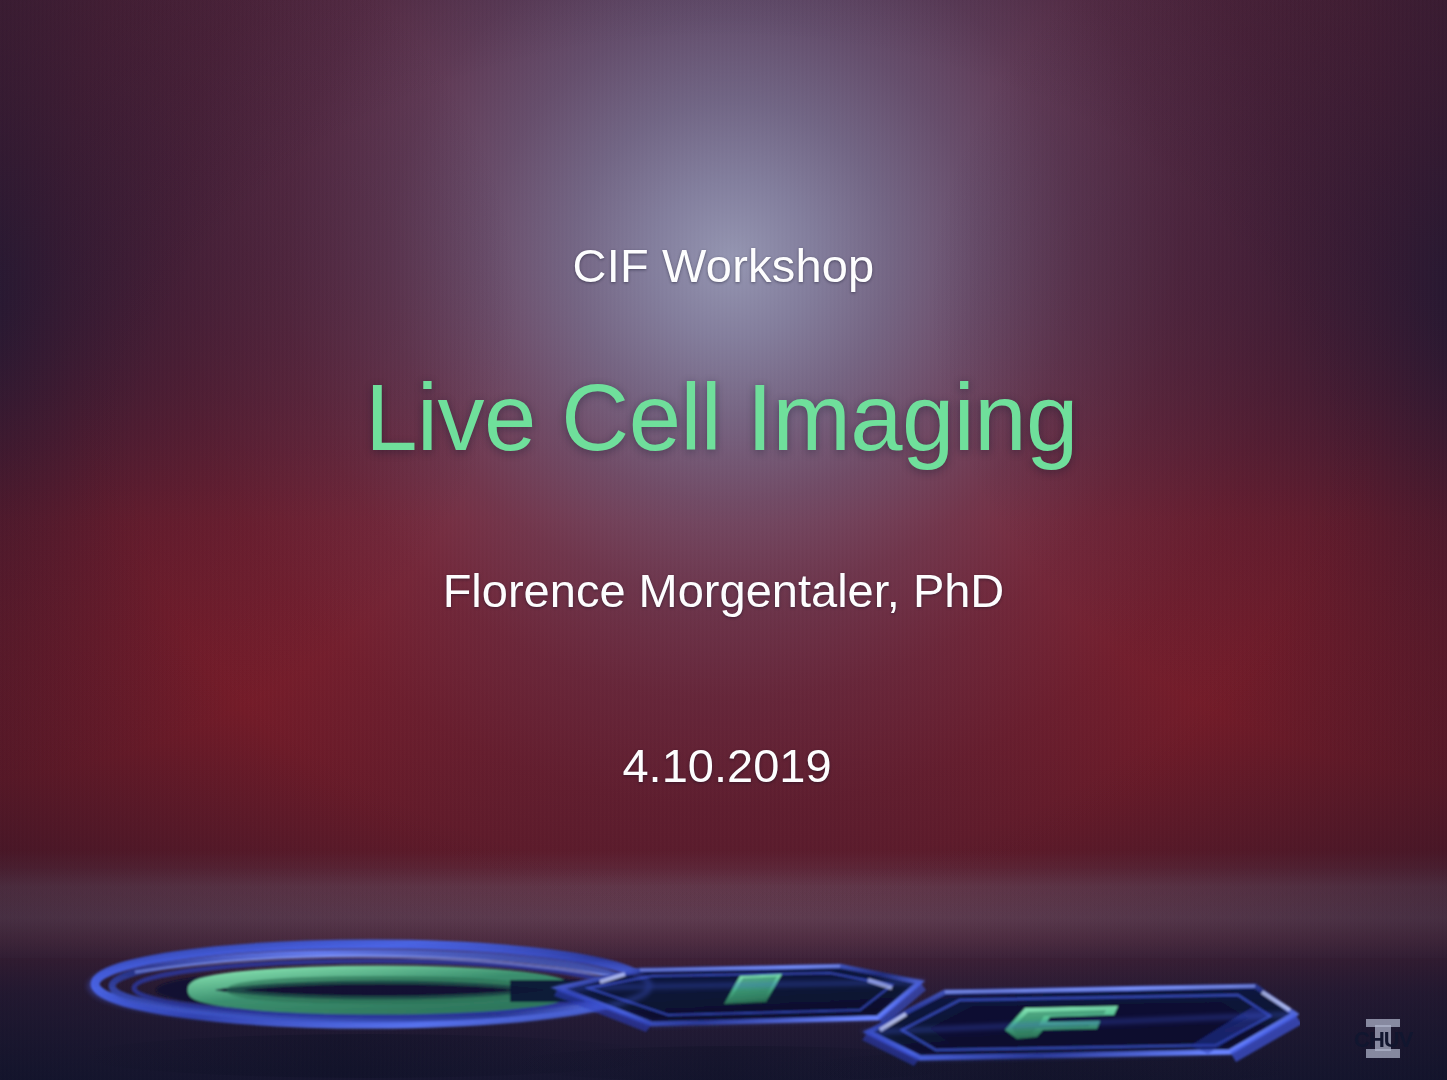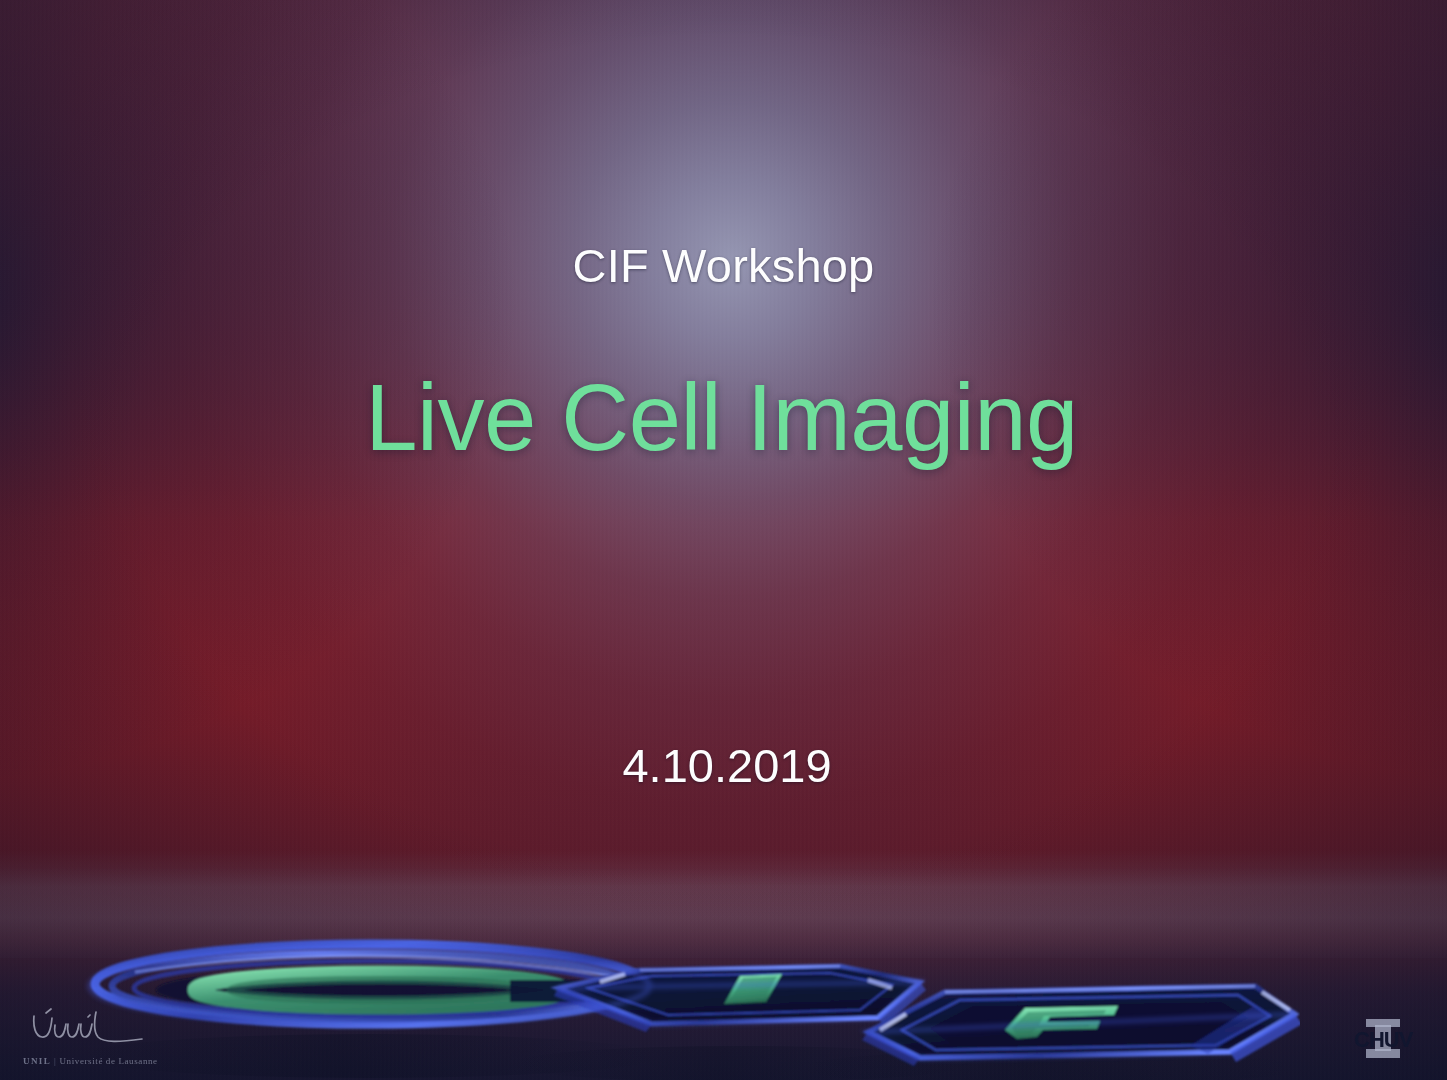--- a/index.html
+++ b/index.html
@@ -214,20 +214,21 @@
   <div class="bg-noise"></div>
   <div class="bg-vignette"></div>
 
   <div class="text-stack">
 
     <div class="eyebrow">CIF Workshop</div>
 
     <div class="headline">Live Cell Imaging</div>
 
     <div class="presenters">
+      <span class="line">Florence Morgentaler, PhD</span>
     </div>
 
     <div class="eventdate">4.10.2019</div>
   </div>
 
   <svg class="cif-logo" viewBox="0 0 1260 150" preserveAspectRatio="none">
     <defs>
       <linearGradient id="ringBlue" x1="0" y1="0" x2="1" y2="1">
         <stop offset="0%" stop-color="#2d3fa8"></stop>
         <stop offset="28%" stop-color="#4a66e8"></stop>
@@ -328,36 +329,20 @@
       <path d="M 1222 56 L 1250 74" stroke="#cfd8ff" stroke-width="4" opacity="0.7" fill="none"></path>
     </g>
 
     <g filter="url(#softer)" opacity="0.35">
       <ellipse cx="330" cy="50" rx="280" ry="38" fill="none" stroke="#4f6bff" stroke-width="5"></ellipse>
       <path d="M 518 52 L 880 46 L 838 82 L 612 88 Z" fill="none" stroke="#4f6bff" stroke-width="4"></path>
       <path d="M 828 96 L 1255 78 L 1190 116 L 880 122 Z" fill="none" stroke="#4f6bff" stroke-width="4"></path>
     </g>
   </svg>
 
-  <div class="unil-logo">
-    <svg class="unil-sig" width="140" height="48" viewBox="0 0 140 48">
-      <g fill="none" stroke="rgba(214,219,236,0.62)" stroke-width="1.7" stroke-linecap="round" stroke-linejoin="round">
-        <path d="M10 10 C 9 20, 11 30, 18 31 C 25 32, 27 22, 28 12"></path>
-        <path d="M22 7 L 27 3"></path>
-        <path d="M31 19 C 30 25, 31 31, 35 31 C 40 31, 41 23, 42 18"></path>
-        <path d="M44 18 C 43 24, 44 31, 48 31 C 53 31, 54 23, 55 18"></path>
-        <path d="M57 18 C 56 24, 57 31, 61 31 C 66 31, 67 23, 68 18"></path>
-        <path d="M64 11 L 66 9"></path>
-        <path d="M72 6 C 70 16, 70 26, 74 31 C 80 37, 96 36, 118 33"></path>
-      </g>
-    </svg>
-    <div class="unil-word">
-      <span class="mark">UNIL</span><span class="bar">|</span><span>Université de Lausanne</span>
-    </div>
-  </div>
 
   <svg class="chuv-logo" viewBox="0 0 82 46">
 
     <g>
       <rect x="17" y="3" width="34" height="8" fill="rgba(176,182,204,0.72)"></rect>
       <rect x="26" y="9" width="16" height="26" fill="rgba(176,182,204,0.72)"></rect>
       <rect x="17" y="33" width="34" height="9" fill="rgba(176,182,204,0.72)"></rect>
     </g>
 
     <g>

